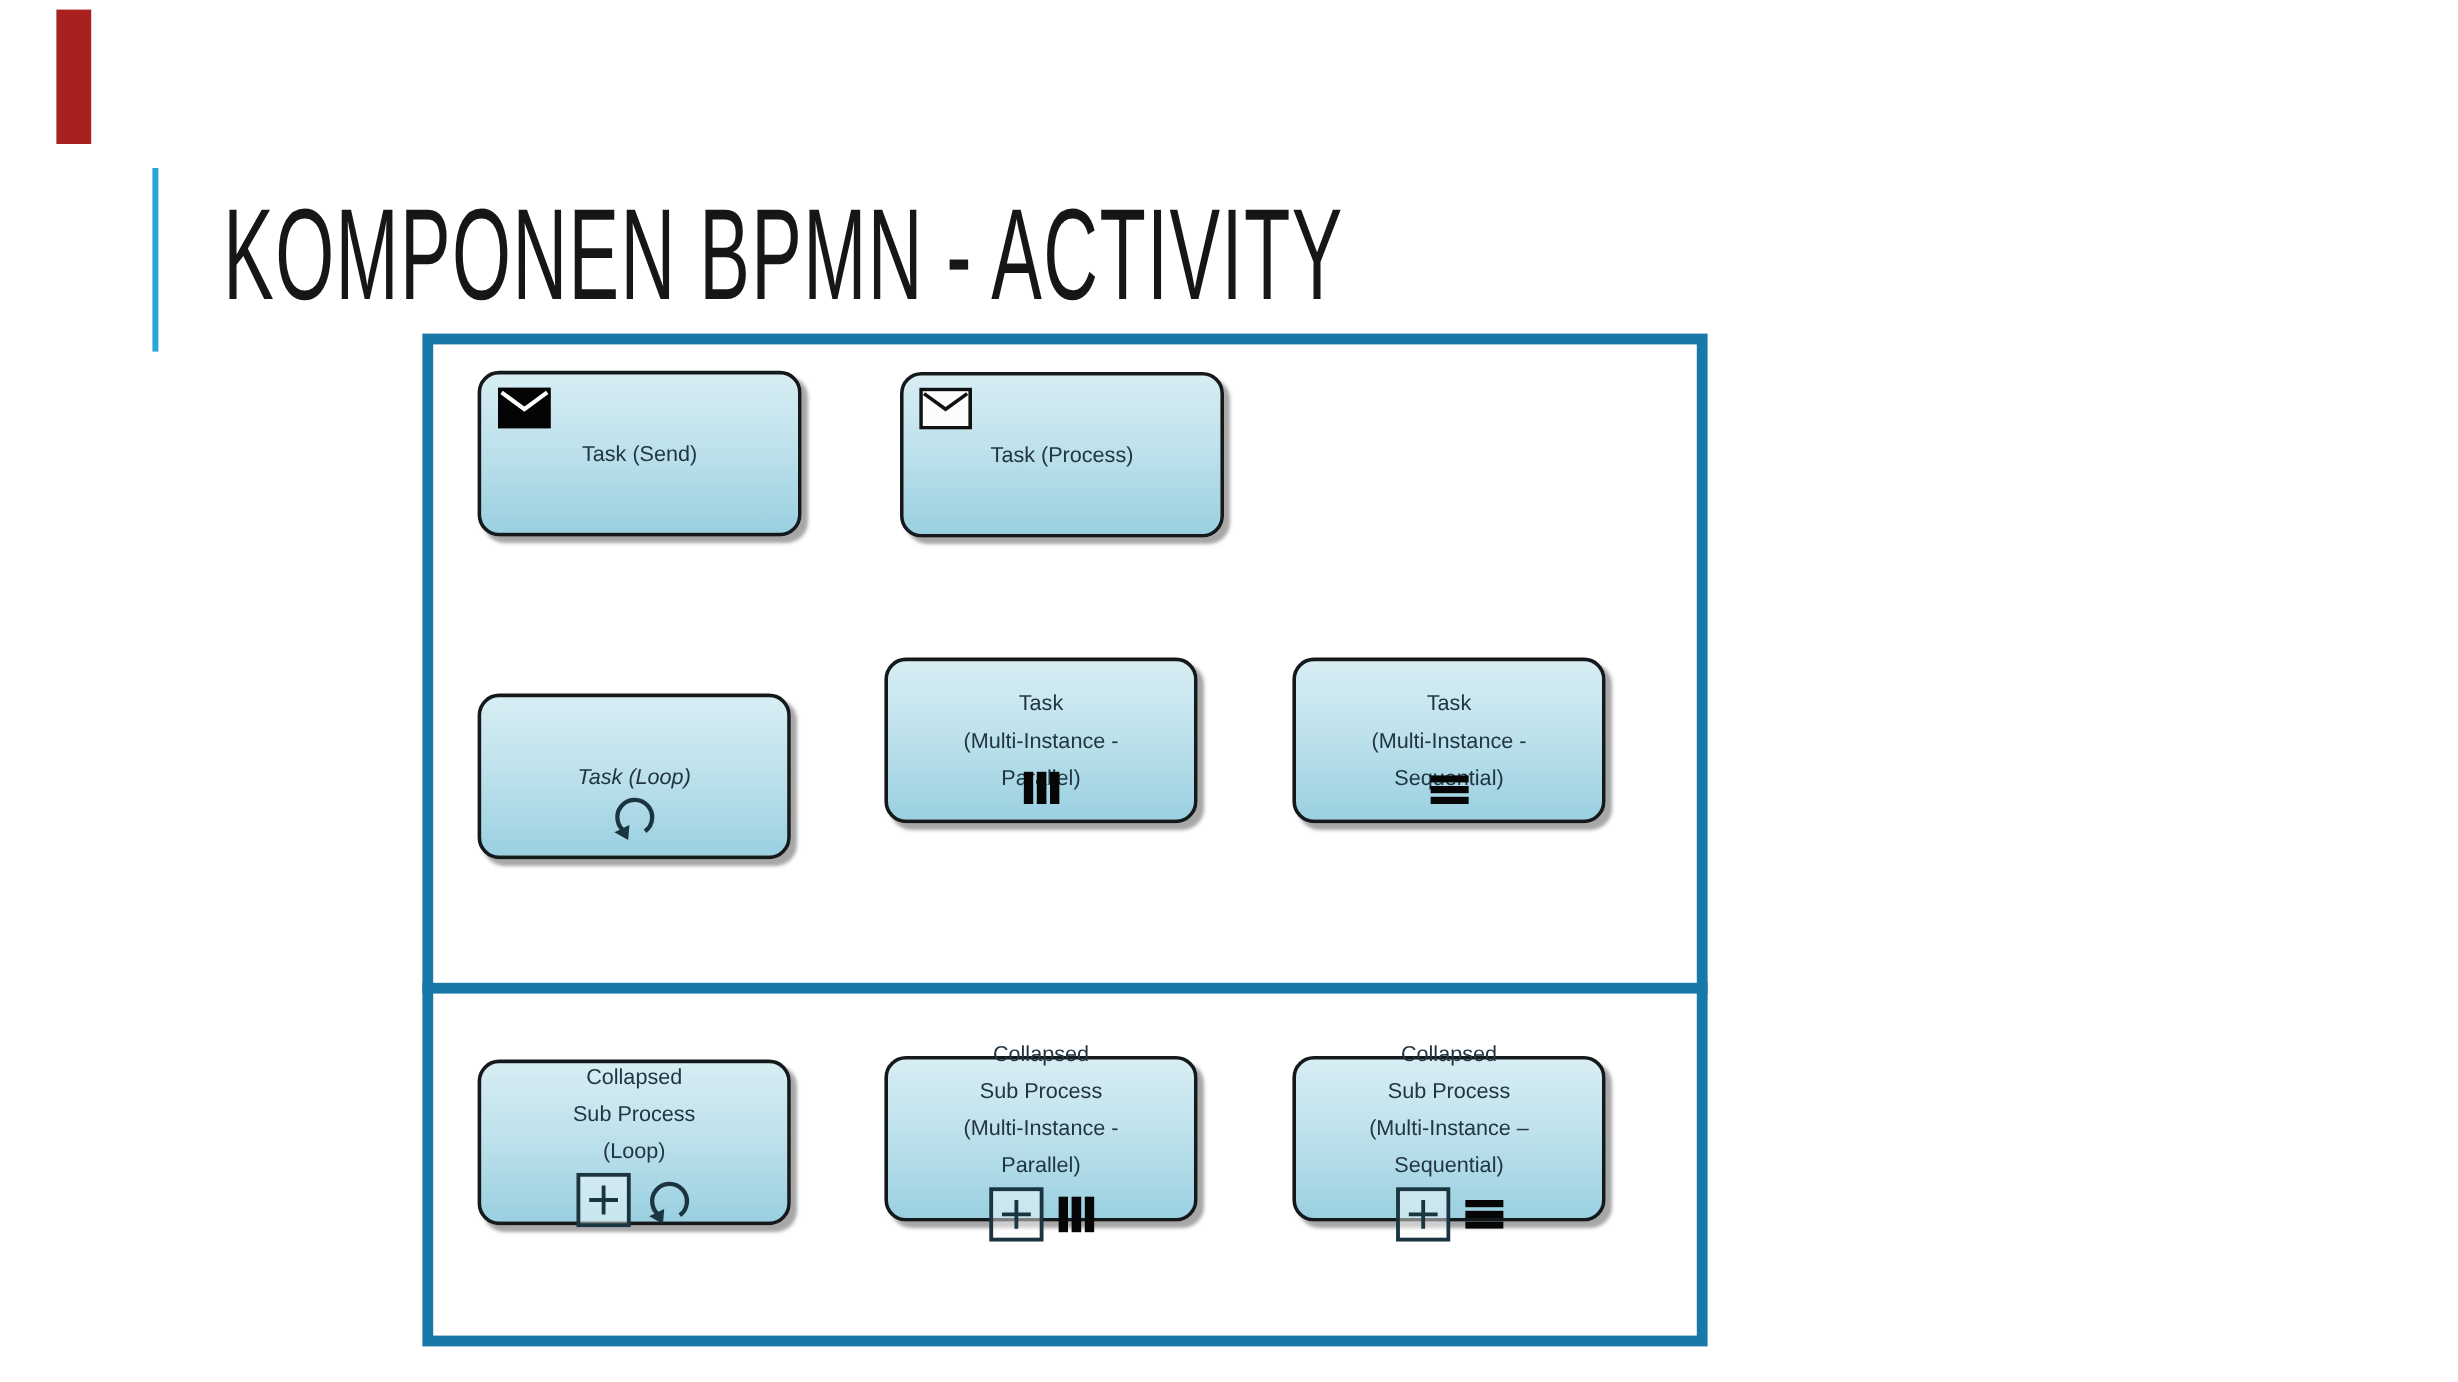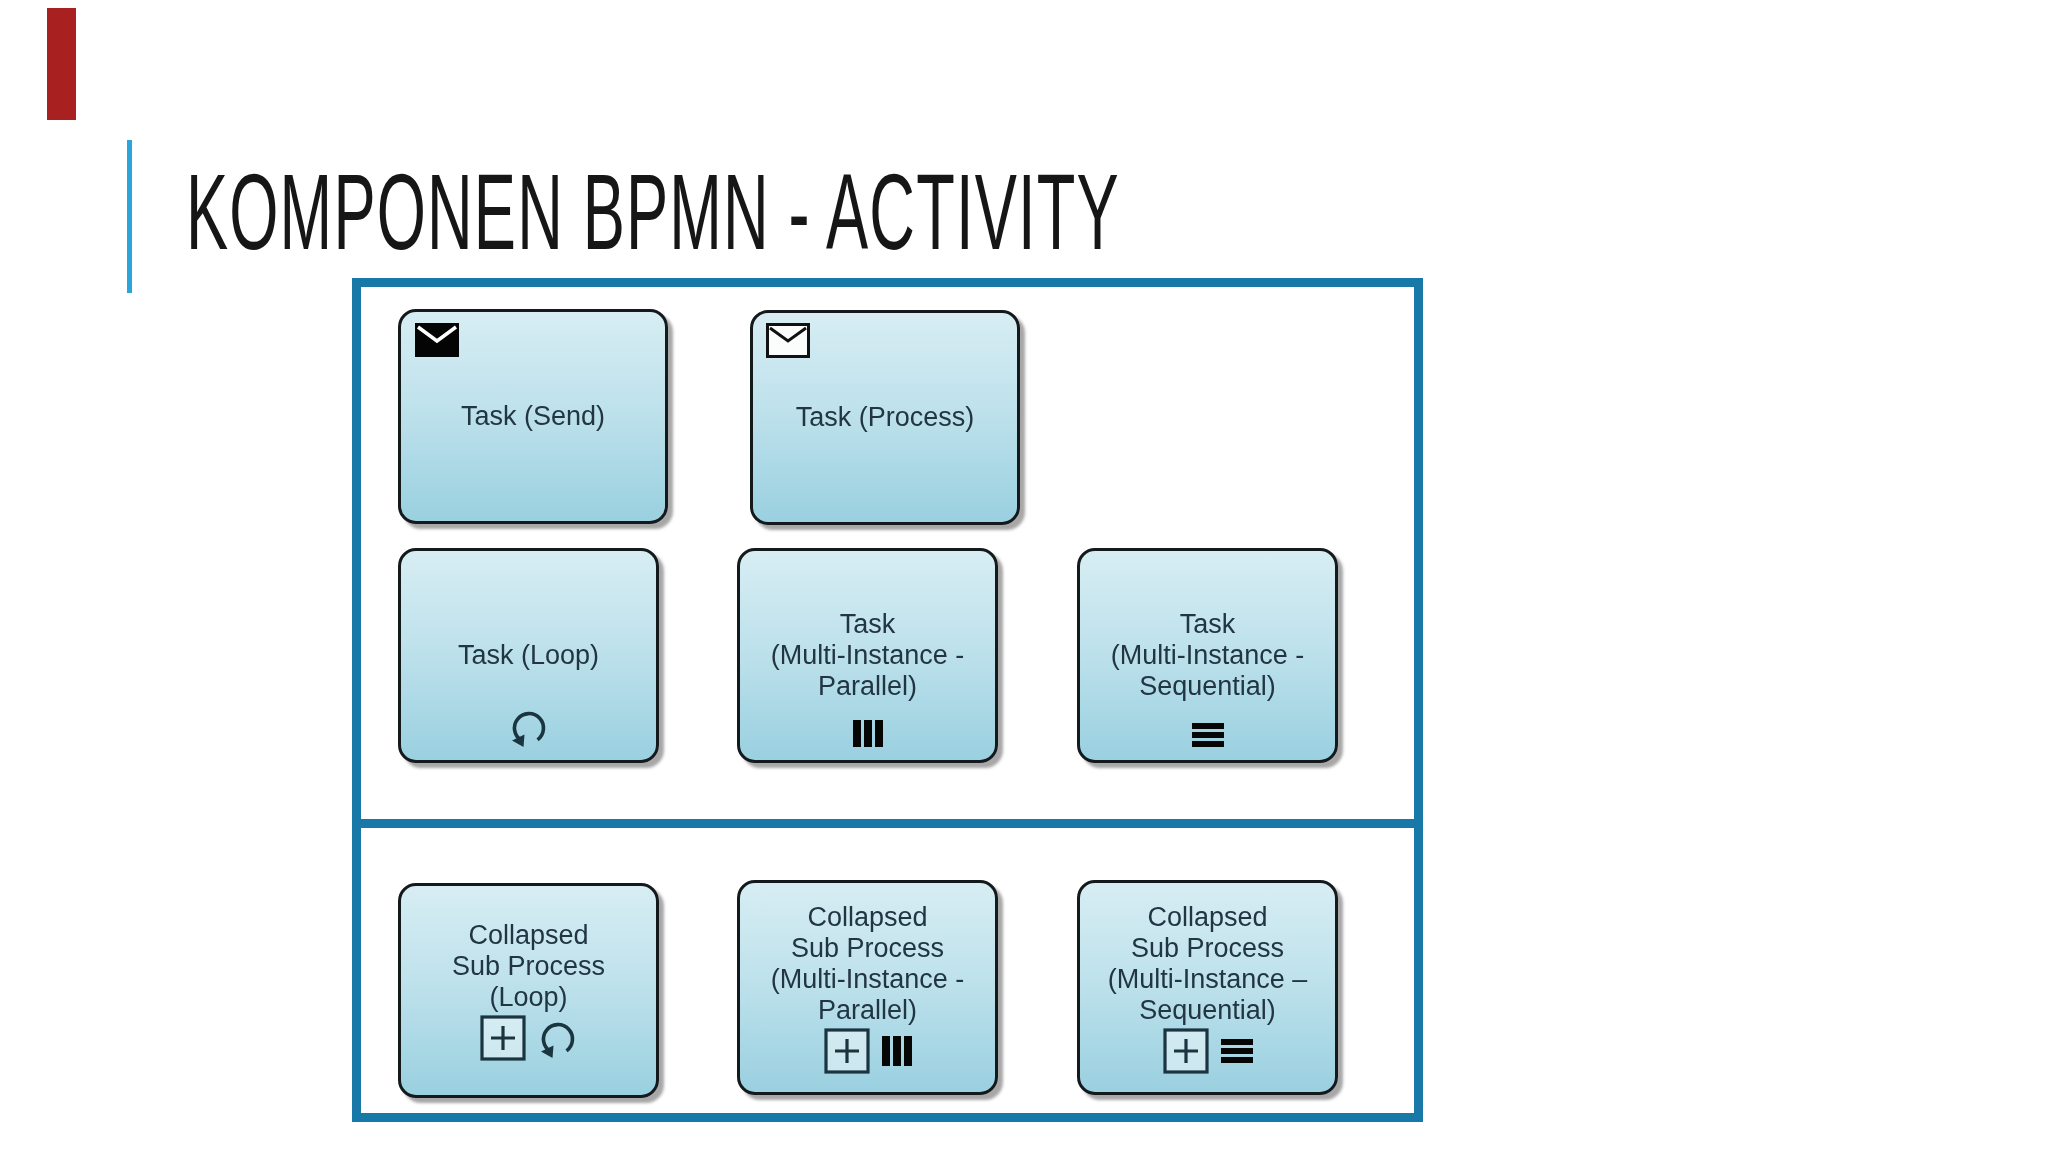--- a/index.html
+++ b/index.html
@@ -28,34 +28,34 @@
     position:absolute;left:352px;top:278px;width:1071px;height:844px;
     box-sizing:border-box;border:9px solid #1879a8;background:#ffffff;
   }
   .frame-divider{
     position:absolute;left:352px;top:819px;width:1071px;height:9px;
     background:#1879a8;
   }
   
   .task{
     position:absolute;box-sizing:border-box;
-    width:261px;height:215px;
+    width:261px;height:138px;
     border:3px solid #14191c;border-radius:18px;
     background:linear-gradient(180deg,#d7edf3 0%,#bfe2ec 45%,#9ad0e0 100%);
     box-shadow:5px 5px 3px rgba(95,95,95,.55);
     display:flex;flex-direction:column;align-items:center;justify-content:center;
-    color:#223543;font-size:27px;
+    color:#223543;font-size:18px;
   }
   .box-label{
     white-space:pre-line;text-align:center;line-height:31px;
   }
   .wide{width:270px;}
   .b0{left:398px;top:309px;}
   .b1{left:750px;top:310px;}
-  .b2{left:398px;top:548px;}
+  .b2{left:398px;top:578px;font-style:italic;}
   .b3{left:737px;top:548px;}
   .b4{left:1077px;top:548px;}
   .b5{left:398px;top:883px;}
   .b6{left:737px;top:880px;}
   .b7{left:1077px;top:880px;}
   .env{position:absolute;top:10px;left:13px;line-height:0;}
   
   .marker-bottom{
     position:absolute;left:0;right:0;bottom:13px;
     display:flex;justify-content:center;align-items:center;gap:12px;line-height:0;

